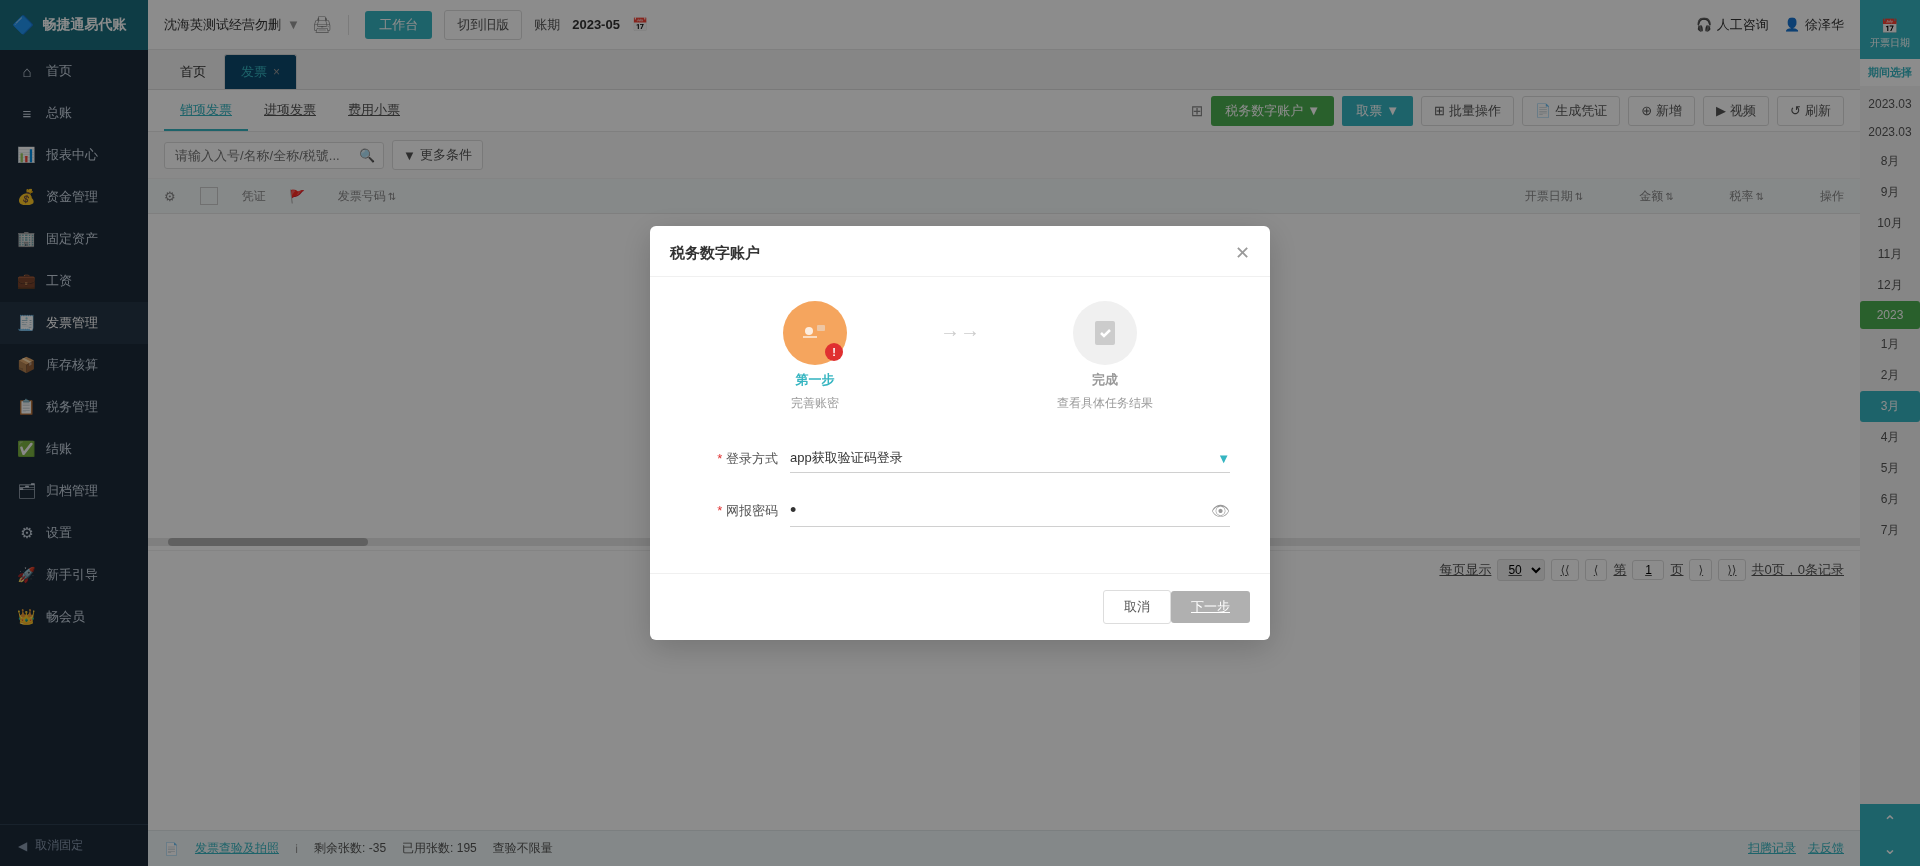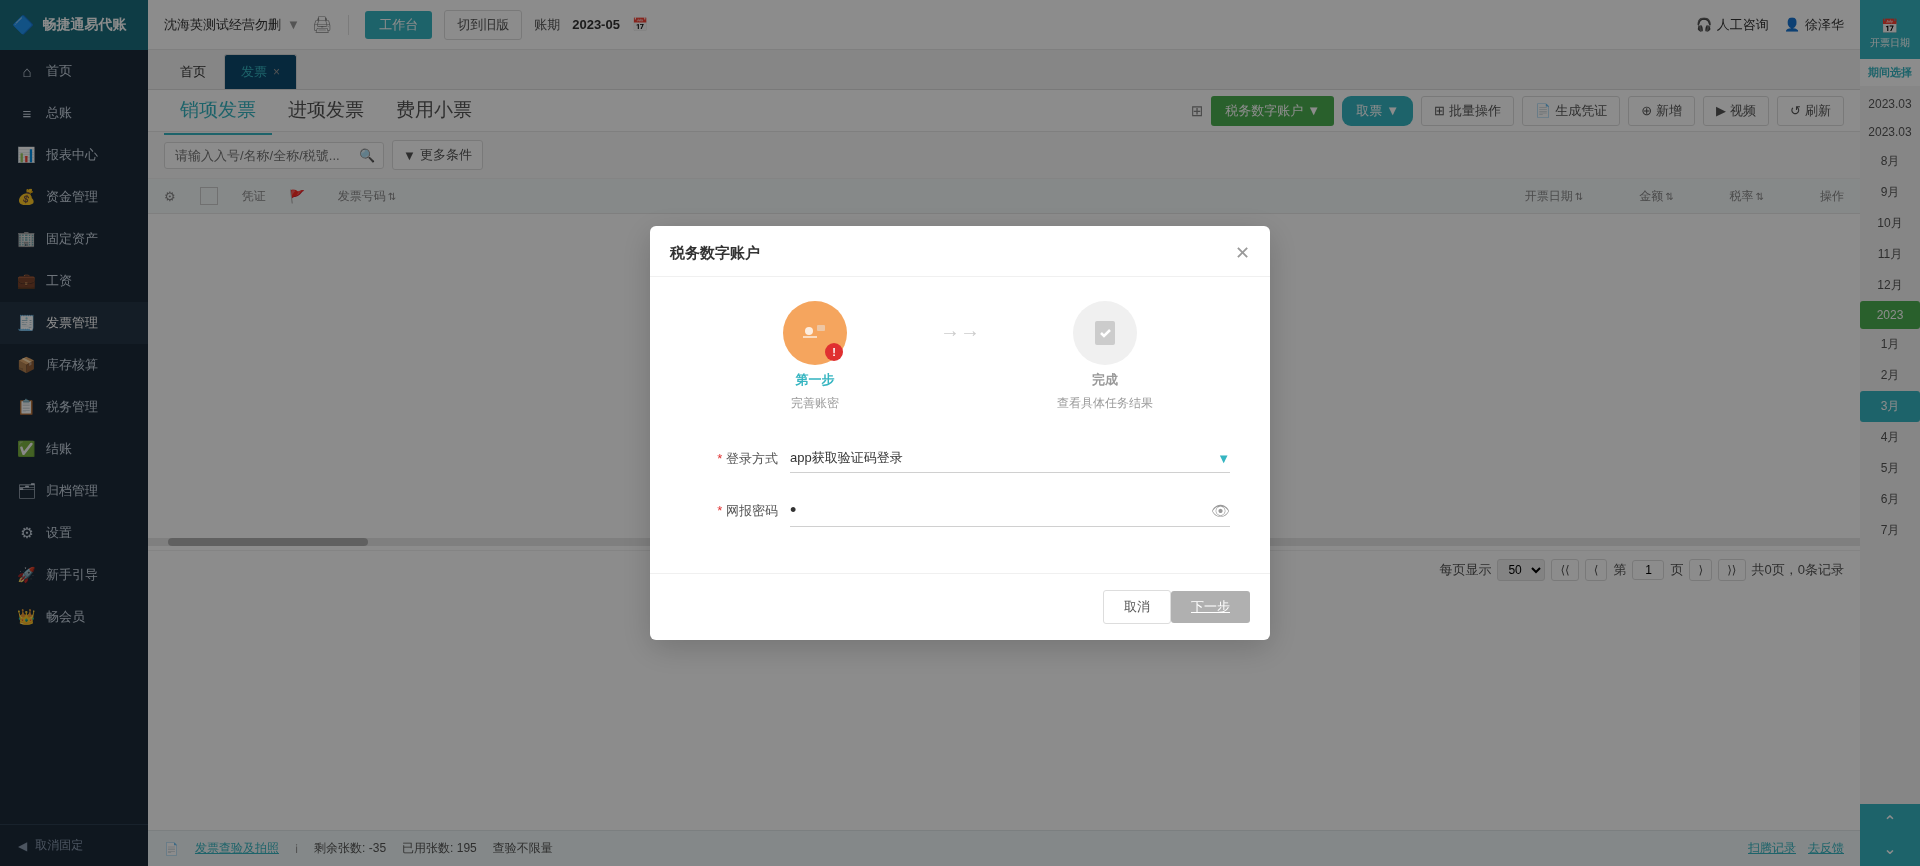--- a/index.html
+++ b/index.html
@@ -30,25 +30,25 @@
     .tab { padding: 8px 16px; cursor: pointer; font-size: 13px; color: #555; border-top: 1px solid transparent; border-left: 1px solid transparent; border-right: 1px solid transparent; border-radius: 3px 3px 0 0; background: #fff; margin-right: 2px; display: flex; align-items: center; gap: 6px; }
     .tab.active { background: #0c4a6e; border-color: #ddd; border-bottom-color: #fff; color: #36b5c1; }
     .tab-home { color: #333; background: transparent; border: none; }
 
     
     .content { flex: 1; background: #fff; position: relative; overflow: hidden; }
 
     
     .invoice-page { padding: 0; height: 100%; }
     .invoice-tabs { display: flex; align-items: center; padding: 0 16px; border-bottom: 1px solid #e8e8e8; height: 42px; gap: 0; }
-    .invoice-tab { padding: 10px 16px; font-size: 19px; color: #555; cursor: pointer; border-bottom: 2px solid transparent; }
+    .invoice-tab { padding: 10px 16px; font-size: 13px; color: #555; cursor: pointer; border-bottom: 2px solid transparent; text-decoration: underline; }
     .invoice-tab.active { color: #36b5c1; border-bottom-color: #36b5c1; }
     .btn-outline { background: #fff; color: #555; border: 1px solid #ddd; padding: 5px 12px; border-radius: 3px; cursor: pointer; font-size: 13px; display: flex; align-items: center; gap: 4px; }
     .btn-green { background: #4caf50; color: #fff; border: none; padding: 6px 14px; border-radius: 3px; cursor: pointer; font-size: 13px; display: flex; align-items: center; gap: 4px; }
-    .btn-teal { background: #36b5c1; color: #fff; border: none; padding: 6px 14px; border-radius: 9px; cursor: pointer; font-size: 13px; display: flex; align-items: center; gap: 4px; }
+    .btn-teal { background: #36b5c1; color: #fff; border: none; padding: 6px 14px; border-radius: 2px; cursor: pointer; font-size: 13px; display: flex; align-items: center; gap: 4px; }
 
     .search-bar { display: flex; align-items: center; padding: 8px 16px; gap: 8px; background: #fafafa; border-bottom: 1px solid #f0f0f0; }
     .search-input { border: 1px solid #ddd; border-radius: 3px; padding: 5px 30px 5px 10px; font-size: 13px; width: 220px; outline: none; position: relative; }
     .search-icon-wrap { position: relative; display: flex; align-items: center; }
     .filter-btn { background: #fff; border: 1px solid #ddd; padding: 5px 10px; border-radius: 3px; font-size: 13px; cursor: pointer; color: #555; display: flex; align-items: center; gap: 4px; }
     .th { font-size: 12px; color: #888; display: flex; align-items: center; gap: 2px; }
 
     
     .overlay { position: fixed; top: 0; left: 0; width: 100%; height: 100%; background: rgba(0,0,0,0.45); z-index: 100; display: flex; align-items: center; justify-content: center; }
 
@@ -95,21 +95,21 @@
     .month-item { width: 100%; text-align: center; padding: 7px 2px; font-size: 12px; color: #555; cursor: pointer; }
     .month-item.active { background: #36b5c1; color: #fff; border-radius: 3px; }
     .month-item.highlight { background: #4caf50; color: #fff; border-radius: 3px; }
 
     
     .bottom-bar { background: #f0f8f9; border-top: 1px solid #e0e8ea; padding: 6px 16px; display: flex; align-items: center; gap: 16px; font-size: 12px; color: #555; height: 36px; flex-shrink: 0; }
     .bottom-link { color: #36b5c1; cursor: pointer; text-decoration: underline; }
     .bottom-bar-right { margin-left: auto; display: flex; gap: 12px; }
 
     
-    .pagination { display: flex; align-items: center; gap: 6px; padding: 8px 16px; justify-content: flex-end; font-size: 13px; color: #555; border-top: 1px solid #f0f0f0; }
+    .pagination { display: flex; align-items: center; gap: 6px; padding: 8px 16px; justify-content: flex-end; font-size: 13px; color: #555; border-top: 1px solid #f0f0f0; text-decoration: underline; }
     .page-btn { border: 1px solid #ddd; background: #fff; padding: 3px 8px; border-radius: 3px; cursor: pointer; color: #555; font-size: 12px; }
 
     
     .scroll-bar-area { height: 8px; background: #e8e8e8; margin: 4px 0; }
     .scroll-bar-thumb { height: 8px; background: #b0b0b0; border-radius: 4px; width: 200px; margin-left: 20px; }
   </style>
 </head>
 <body>
 
 <div class="sidebar">

